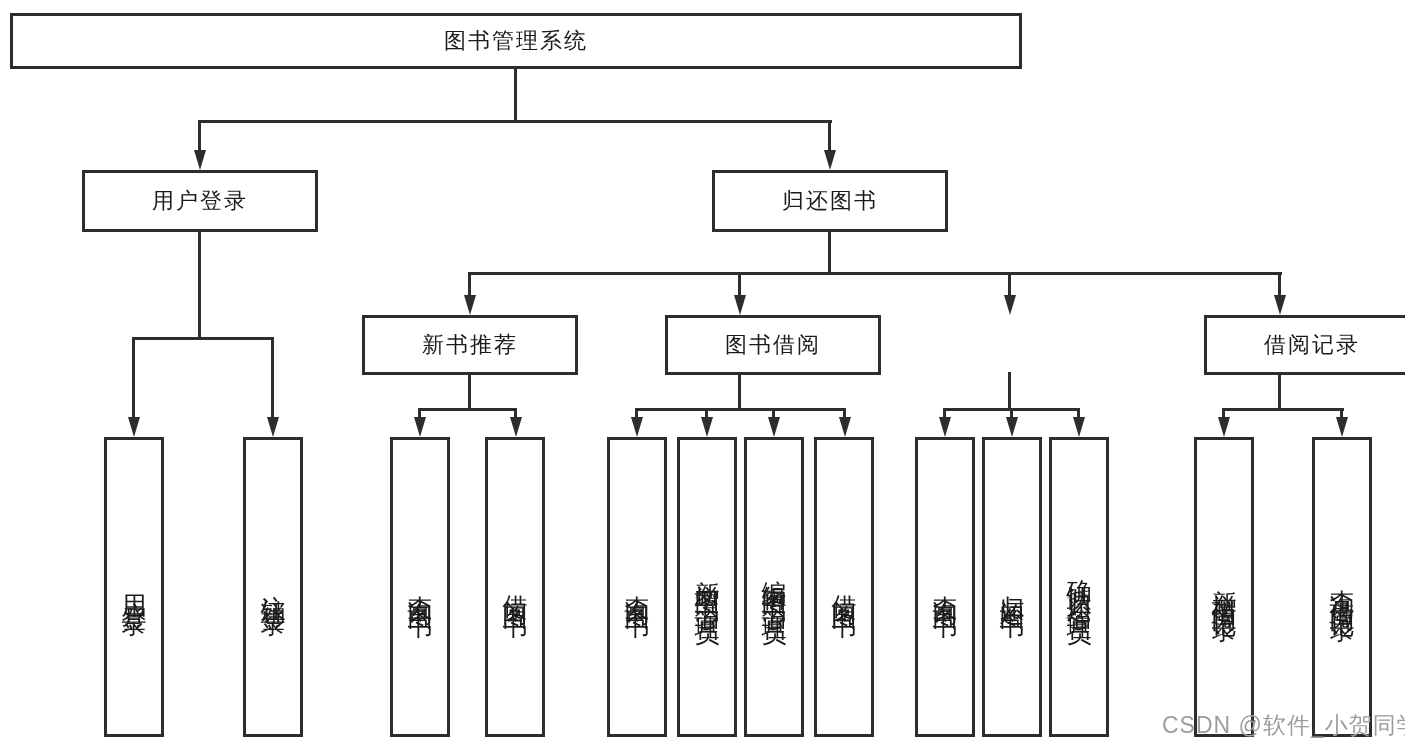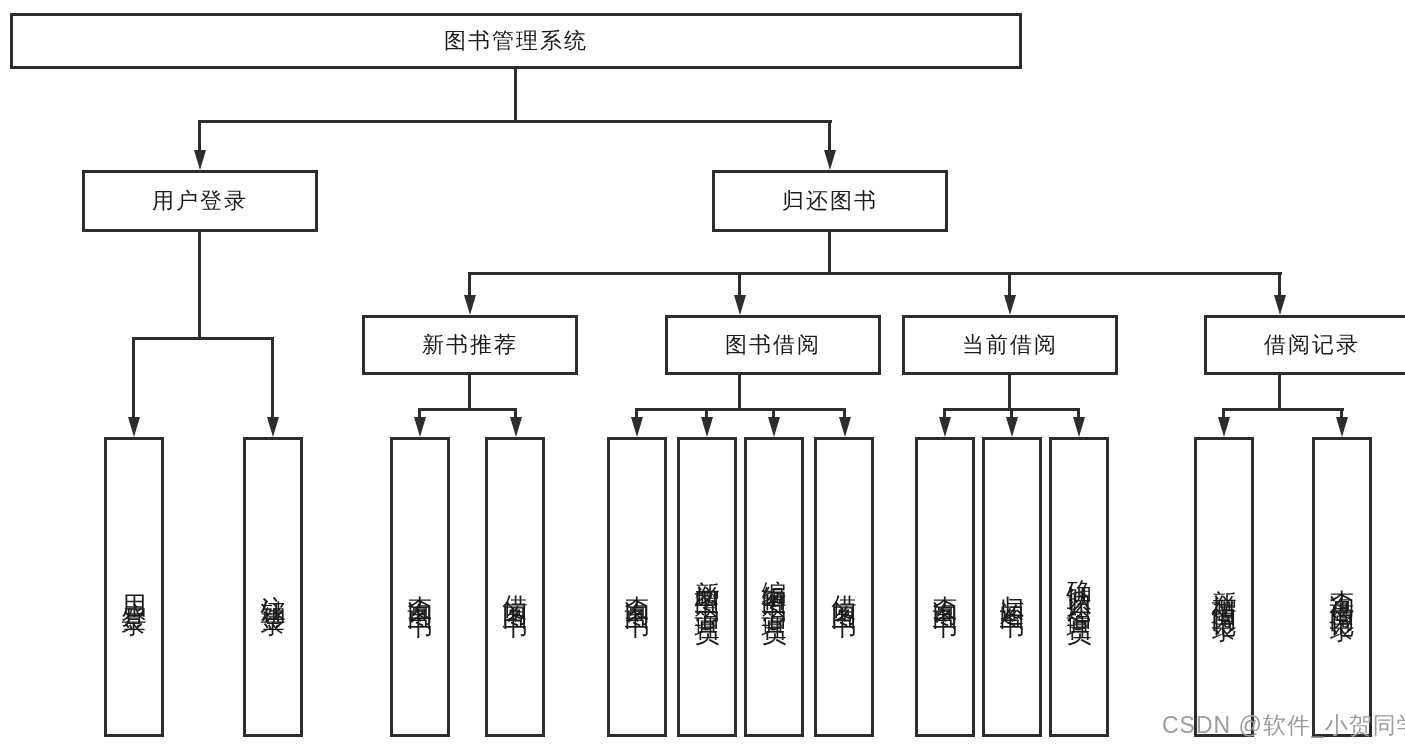--- a/index.html
+++ b/index.html
@@ -103,23 +103,20 @@
   <div class="arrow" style="left:738px; top:272px; height:23px;"></div>
   <div class="arrow" style="left:1008px; top:272px; height:23px;"></div>
   <div class="arrow" style="left:1278px; top:272px; height:23px;"></div>
 
   <div class="hbox" style="left:362px; top:315px; width:216px; height:60px;">
     <span>新书推荐</span>
   </div>
   <div class="hbox" style="left:632px; top:315px; width:216px; height:60px;margin-left:33px;">
     <span>图书借阅</span>
   </div>
-  <div class="hbox" style="left:902px; top:315px; width:216px; height:60px;">
-    <span>当前借阅</span>
-  </div>
   <div class="hbox" style="left:1172px; top:315px; width:216px; height:60px;margin-left:32px;">
     <span>借阅记录</span>
   </div>
 
   <div class="vline" style="left:468px; top:372px; height:39px;"></div>
   <div class="hline" style="left:418px; top:408px; width:99px;"></div>
   <div class="arrow" style="left:418px; top:408px; height:9px;"></div>
   <div class="arrow" style="left:514px; top:408px; height:9px;"></div>
 
   <div class="vline" style="left:738px; top:372px; height:39px;"></div>

